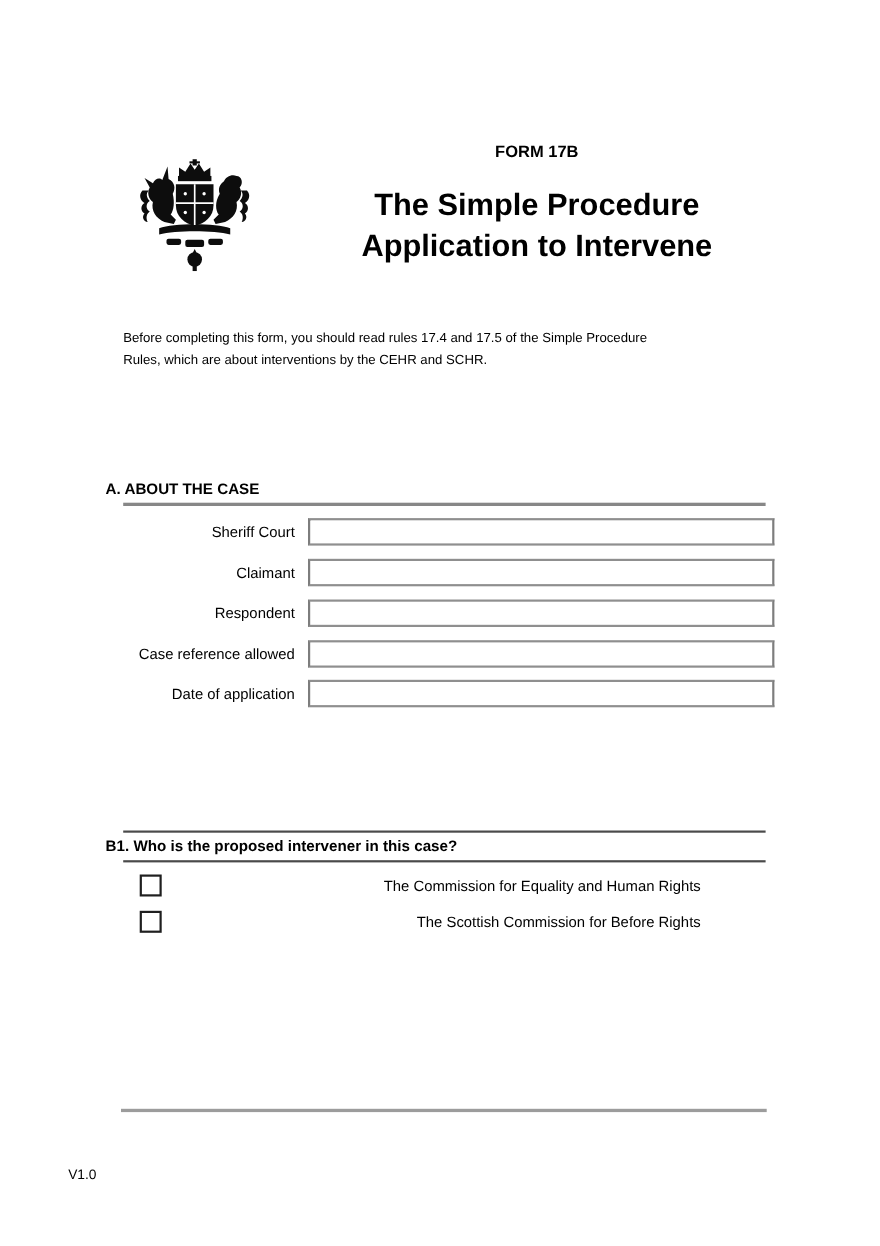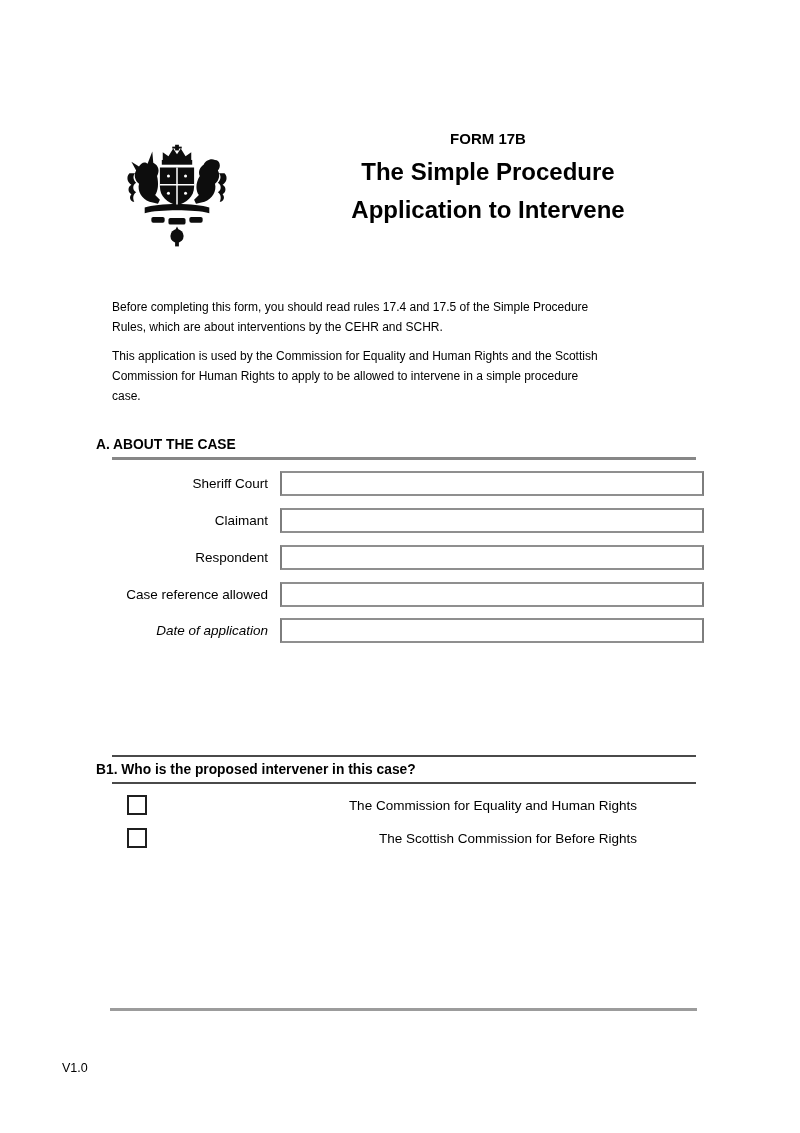--- a/index.html
+++ b/index.html
@@ -7,22 +7,22 @@
     position:relative;
     width:800px;height:1133px;
     background:#ffffff;
     font-family:"Liberation Sans","DejaVu Sans",sans-serif;
     color:#000;
     overflow:hidden;
   }
   
   .coat-of-arms{position:absolute;left:120px;top:142px;width:114px;height:110px;}
   .header-block{position:absolute;left:280px;top:130px;width:416px;text-align:center;}
-  .form-number{font-size:15px;font-weight:bold;margin-bottom:6px;}
-  .big-title{font-size:24px;font-weight:bold;line-height:38px;}
+  .form-number{font-size:15px;font-weight:bold;margin-bottom:20px;}
+  .big-title{font-size:28px;font-weight:bold;line-height:38px;}
   
   .intro-p{position:absolute;left:112px;width:590px;font-size:12px;line-height:20px;white-space:pre-line;}
   .intro-p1{top:297px;}
   .intro-p2{top:346px;}
   
   .sec-heading{position:absolute;left:96px;width:584px;font-size:13.8px;font-weight:bold;}
   .rule{position:absolute;left:112px;width:584px;}
   .rule-a{top:457px;height:3px;background:#878787;}
   .rule-b1{top:755px;height:2px;background:#4a4a4a;}
   .rule-b2{top:782px;height:2px;background:#4a4a4a;}
@@ -100,40 +100,37 @@
   </div>
 
   <div class="header-block">
     <div class="form-number">FORM 17B</div>
     <div class="big-title">The Simple Procedure</div>
     <div class="big-title">Application to Intervene</div>
   </div>
 
   <div class="intro-p intro-p1">Before completing this form, you should read rules 17.4 and 17.5 of the Simple Procedure
 Rules, which are about interventions by the CEHR and SCHR.</div>
-  <div class="intro-p intro-p2">This application is used by the Commission for Equality and Human Rights and the Scottish
-Commission for Human Rights to apply to be allowed to intervene in a simple procedure
-case.</div>
 
   <div class="sec-heading heading-a">A. ABOUT THE CASE</div>
   <div class="rule rule-a"></div>
 
   <div class="field-label" style="top:471px;">Sheriff Court</div>
   <input class="field-box" style="top: 471px;" type="text" value="">
 
   <div class="field-label" style="top:508px;">Claimant</div>
   <input class="field-box" style="top: 508px;" type="text" value="">
 
   <div class="field-label" style="top:545px;">Respondent</div>
   <input class="field-box" style="top: 545px;" type="text" value="">
 
   <div class="field-label" style="top:582px;">Case reference allowed</div>
   <input class="field-box" style="top: 582px;" type="text" value="">
 
-  <div class="field-label" style="top:618px;font-style:italic;">Date of application</div>
+  <div class="field-label" style="top:618px;">Date of application</div>
   <input class="field-box" style="top: 618px;" type="text" value="">
 
   <div class="rule rule-b1"></div>
   <div class="sec-heading heading-b1">B1. Who is the proposed intervener in this case?</div>
   <div class="rule rule-b2"></div>
 
   <div class="checkbox" style="top:795px;" role="checkbox" aria-checked="false"></div>
   <div class="checkbox-label" style="top:796px;">The Commission for Equality and Human Rights</div>
 
   <div class="checkbox" style="top:828px;" role="checkbox" aria-checked="false"></div>

